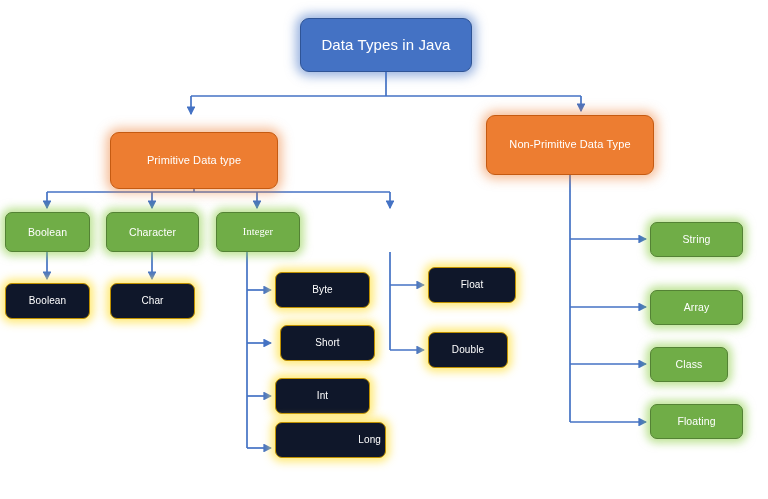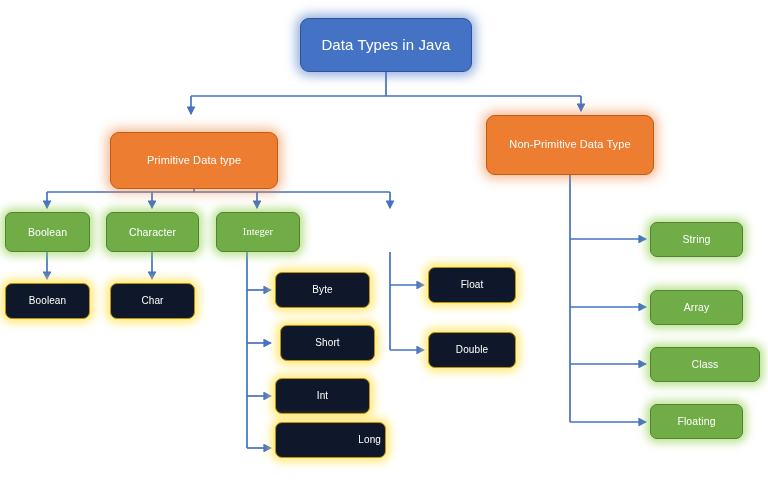--- a/index.html
+++ b/index.html
@@ -146,30 +146,30 @@
   <div class="node yellow" style="left:275px; top:378px; width:95px; height:36px;">
     <span>Int</span>
   </div>
   <div class="node yellow" style="left:275px; top:422px; width:111px; height:36px;justify-content:flex-end;">
     <span>Long</span>
   </div>
 
   <div class="node yellow" style="left:428px; top:267px; width:88px; height:36px;">
     <span>Float</span>
   </div>
-  <div class="node yellow" style="left:428px; top:332px; width:88px; height:36px;">
+  <div class="node yellow" style="left:428px; top:332px; width:80px; height:36px;">
     <span>Double</span>
   </div>
 
   <div class="node green" style="left:650px; top:222px; width:93px; height:35px;">
     <span>String</span>
   </div>
   <div class="node green" style="left:650px; top:290px; width:93px; height:35px;">
     <span>Array</span>
   </div>
-  <div class="node green" style="left:650px; top:347px; width:110px; height:35px;">
+  <div class="node green" style="left:650px; top:347px; width:78px; height:35px;">
     <span>Class</span>
   </div>
   <div class="node green" style="left:650px; top:404px; width:93px; height:35px;">
     <span>Floating</span>
   </div>
 
 </div>
 
 </body></html>

